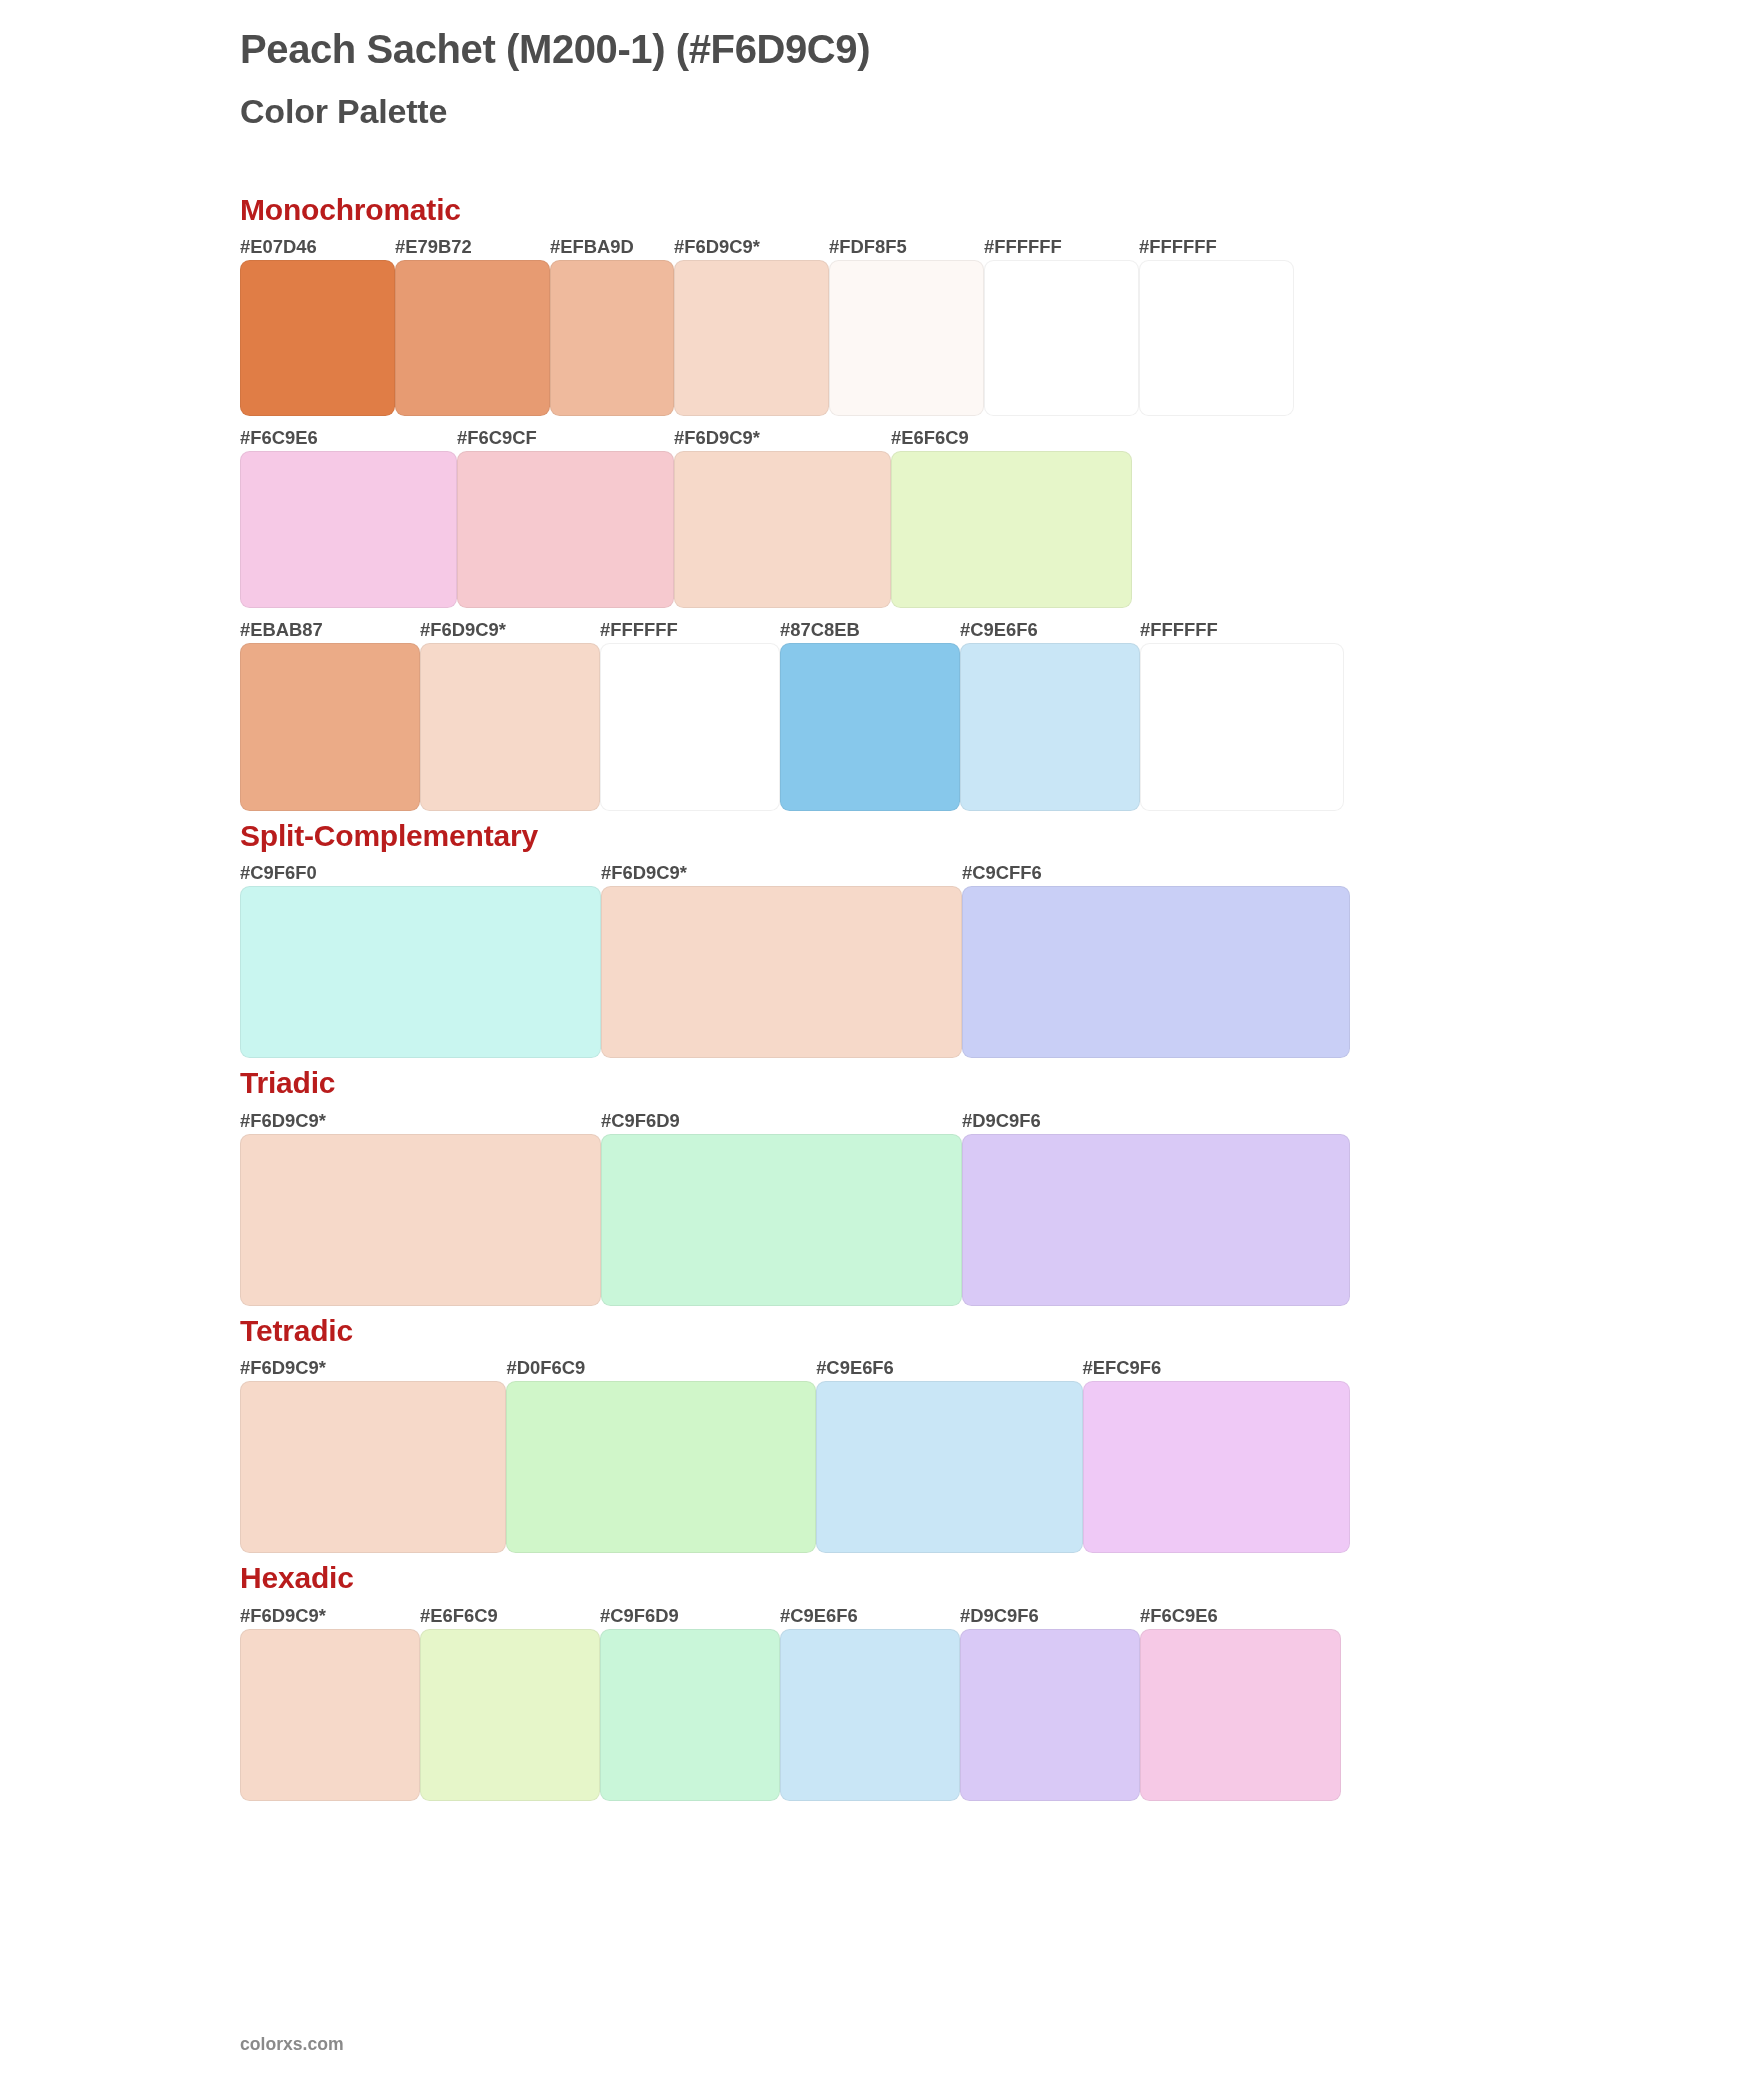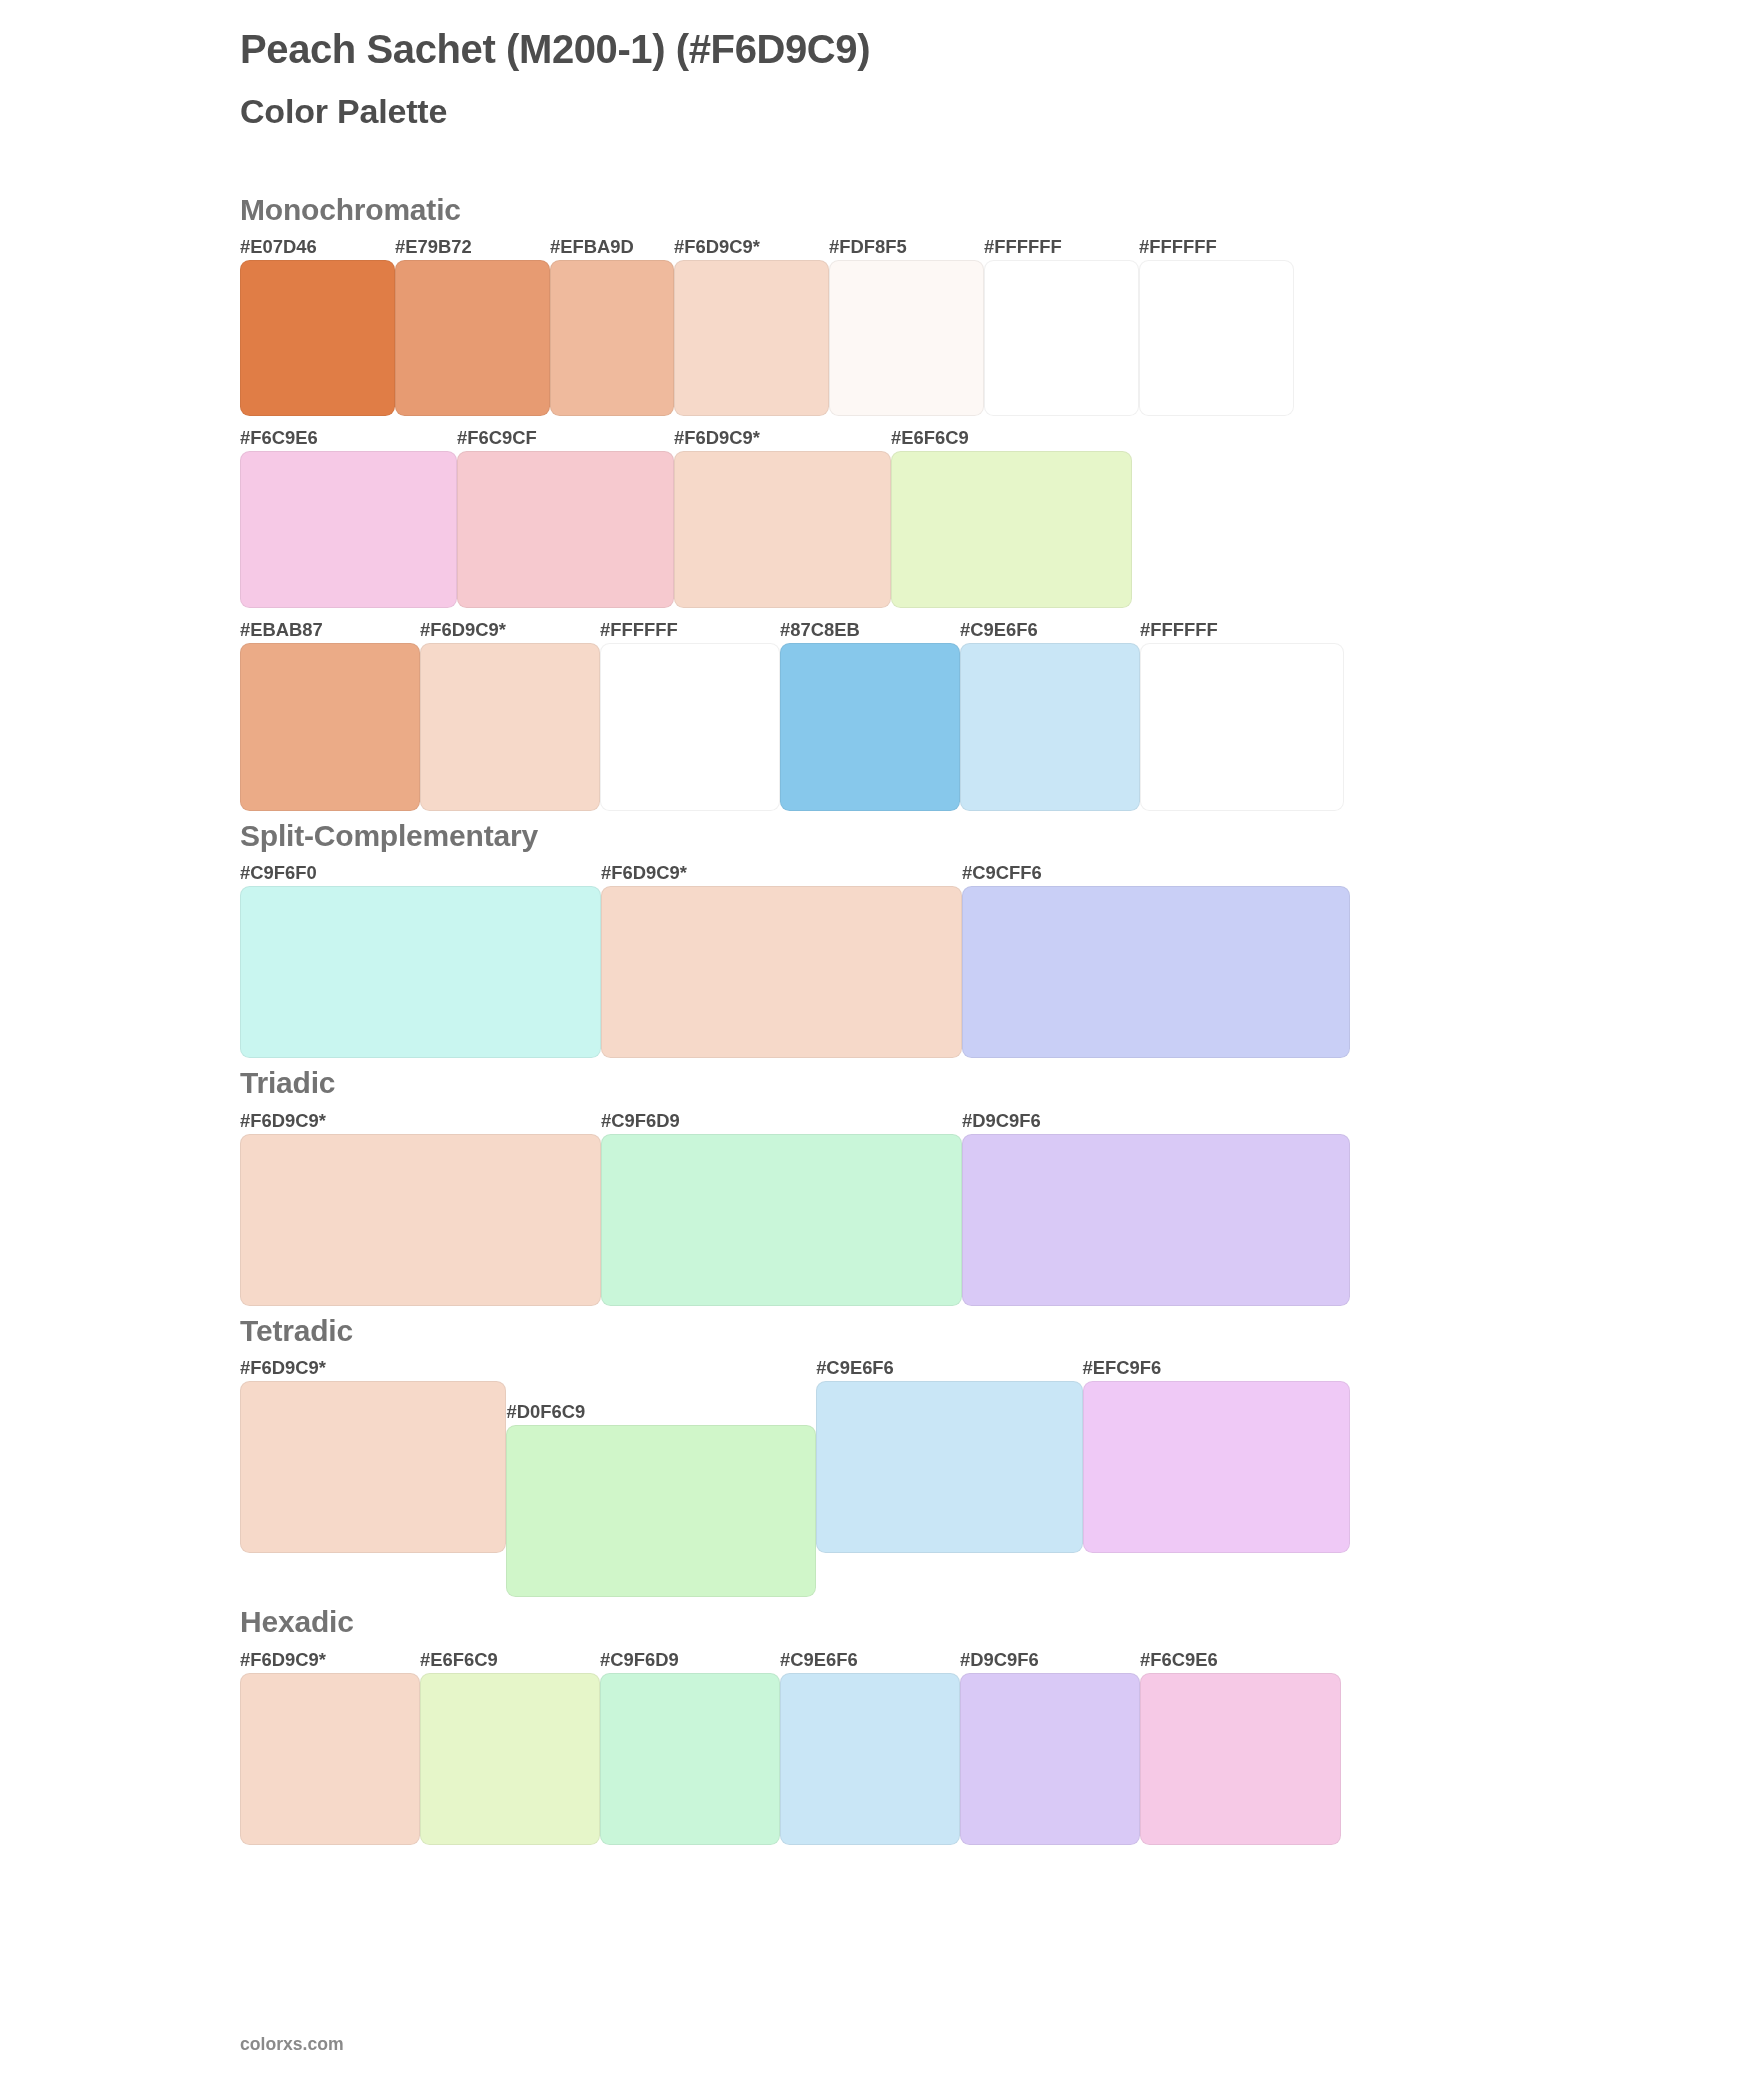--- a/index.html
+++ b/index.html
@@ -41,21 +41,21 @@
   .sections {
     margin-top: 62px;
   }
   .section {
     padding-left: 240px;
     margin-bottom: 8px;
   }
   .section-title {
     font-size: 30px;
     font-weight: bold;
-    color: #737373;
+    color: #b91c1c;
     margin: 0 0 6.4px 0;
     letter-spacing: -0.2px;
   }
   .swatch-row {
     position: relative;
     display: flex;
     align-items: flex-start;
     width: 1110px;
   }
   .swatch {
@@ -208,21 +208,21 @@
           </div>
         </div>
       </div>
       <div class="section">
         <div class="section-title">Tetradic</div>
         <div class="swatch-row">
           <div class="swatch" style="width: 271px;">
             <div class="swatch-label">#F6D9C9*</div>
             <div class="swatch-chip" style="background: rgb(246, 217, 201); height: 172px; width: 100%;"></div>
           </div>
-          <div class="swatch" style="width: 315px; margin-top: 44px;">
+          <div class="swatch" style="width: 315px;">
             <div class="swatch-label">#D0F6C9</div>
             <div class="swatch-chip" style="background: rgb(208, 246, 201); height: 172px; width: 100%;"></div>
           </div>
           <div class="swatch" style="width: 271px;">
             <div class="swatch-label">#C9E6F6</div>
             <div class="swatch-chip" style="background: rgb(201, 230, 246); height: 172px; width: 100%;"></div>
           </div>
           <div class="swatch" style="width: 272px;">
             <div class="swatch-label">#EFC9F6</div>
             <div class="swatch-chip" style="background: rgb(239, 201, 246); height: 172px; width: 100%;"></div>

